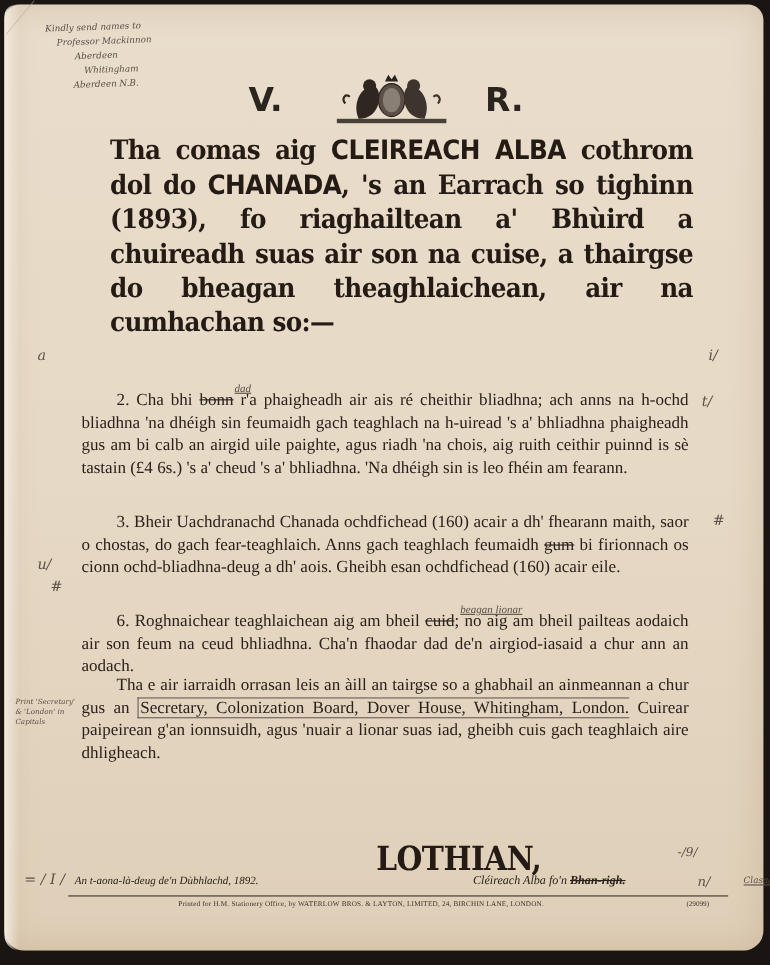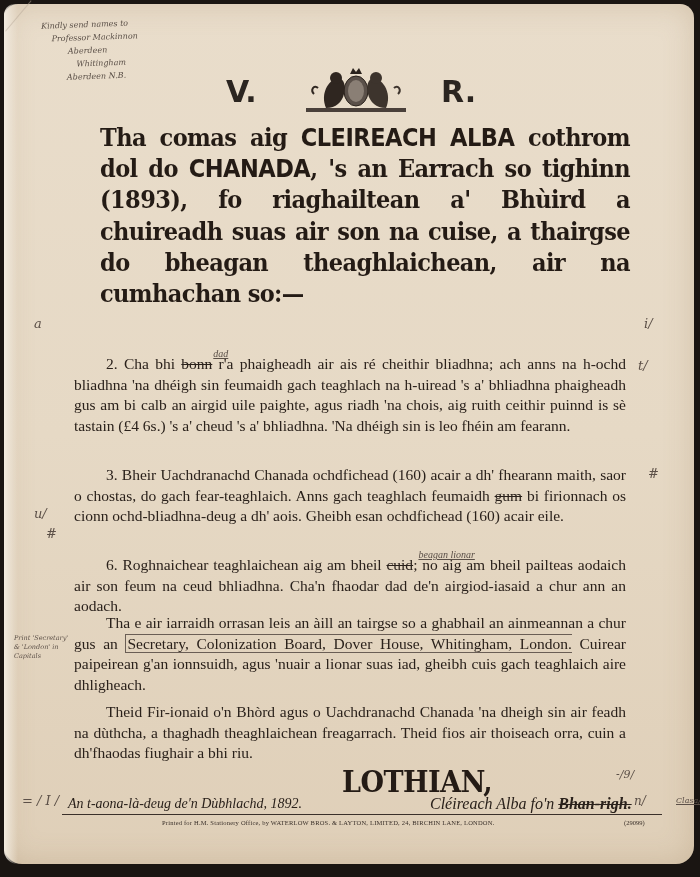--- a/index.html
+++ b/index.html
@@ -58,22 +58,22 @@
   .bracket { border: 1px solid #6a5e55; border-right: none; padding-left: 1px; }
 
   .margin-note { position: absolute; font-size: 13px; font-style: italic; color: #5c5048; }
   .margin-small { position: absolute; font-size: 6.5px; line-height: 9px; color: #5c5048; font-style: italic; }
 
   .signature {
     position: absolute; left: 338px; top: 760px;
     font-family: "DejaVu Serif", serif; font-weight: bold; font-size: 27px; color: #241b15;
     letter-spacing: -0.5px; transform: scaleY(1.12); transform-origin: top left;
   }
-  .dateline { position: absolute; left: 64px; top: 792px; font-size: 14px; font-style: italic; color: #2a211b; font-family: "Liberation Serif", serif; }
-  .sigtitle { position: absolute; left: 426px; top: 791px; font-size: 16px; font-style: italic; color: #2a211b; font-family: "Liberation Serif", serif; }
+  .dateline { position: absolute; left: 64px; top: 792px; font-size: 10px; font-style: italic; color: #2a211b; font-family: "Liberation Serif", serif; }
+  .sigtitle { position: absolute; left: 426px; top: 791px; font-size: 11px; font-style: italic; color: #2a211b; font-family: "Liberation Serif", serif; }
   .sigtitle .strike2 { text-decoration: line-through; font-weight: bold; }
   .rule { position: absolute; left: 58px; top: 810px; width: 600px; height: 1px; background: #3a302a; }
   .printer { position: absolute; left: 158px; top: 815px; font-size: 6.5px; letter-spacing: 0.2px; color: #3a302a; font-family: "Liberation Serif", serif; }
   .printno { position: absolute; left: 620px; top: 815px; font-size: 6.5px; color: #3a302a; font-family: "Liberation Serif", serif; }
 </style>
 </head>
 <body>
 
 <div class="paper">
 
@@ -122,23 +122,20 @@
 
   <div class="body p4">
     <p><span>6. Roghnaichear teaghlaichean aig am bheil </span><span class="ins"><span class="above">beagan lionar</span><span class="strike">cuid</span></span><span>; no aig am bheil pailteas aodaich air son feum na ceud bhliadhna. Cha'n fhaodar dad de'n airgiod-iasaid a chur ann an aodach.</span></p>
   </div>
 
   <div class="body p5">
     <p><span>Tha e air iarraidh orrasan leis an àill an tairgse so a ghabhail an ainmeannan a chur gus an </span><span class="bracket">Secretary, Colonization Board, Dover House, Whitingham, London.</span><span> Cuirear paipeirean g'an ionnsuidh, agus 'nuair a lionar suas iad, gheibh cuis gach teaghlaich aire dhligheach.</span></p>
   </div>
   <div class="margin-small" style="left:10px; top:630px; width:56px;">Print 'Secretary' &amp; 'London' in Capitals</div>
 
-  <div class="body p6">
-    <p>Theid Fir-ionaid o'n Bhòrd agus o Uachdranachd Chanada 'na dheigh sin air feadh na dùthcha, a thaghadh theaghlaichean freagarrach. Theid fios air thoiseach orra, cuin a dh'fhaodas fiughair a bhi riu.</p>
-  </div>
 
   <div class="signature">LOTHIAN,</div>
   <div class="margin-note" style="left:612px; top:764px; font-size:11px;">-/9/</div>
   <div class="margin-note" style="left:18px; top:789px; font-size:13px;">= / I /</div>
   <div class="dateline">An t-aona-là-deug de'n Dùbhlachd, 1892.</div>
   <div class="sigtitle"><span>Cléireach Alba fo'n </span><span class="strike2">Bhan-righ.</span></div>
   <div class="margin-note" style="left:630px; top:790px; font-size:12px;">n/</div>
   <div class="margin-note" style="left:672px; top:792px; font-size:8px; text-decoration: underline;">Clasa/</div>
 
   <div class="rule"></div>

